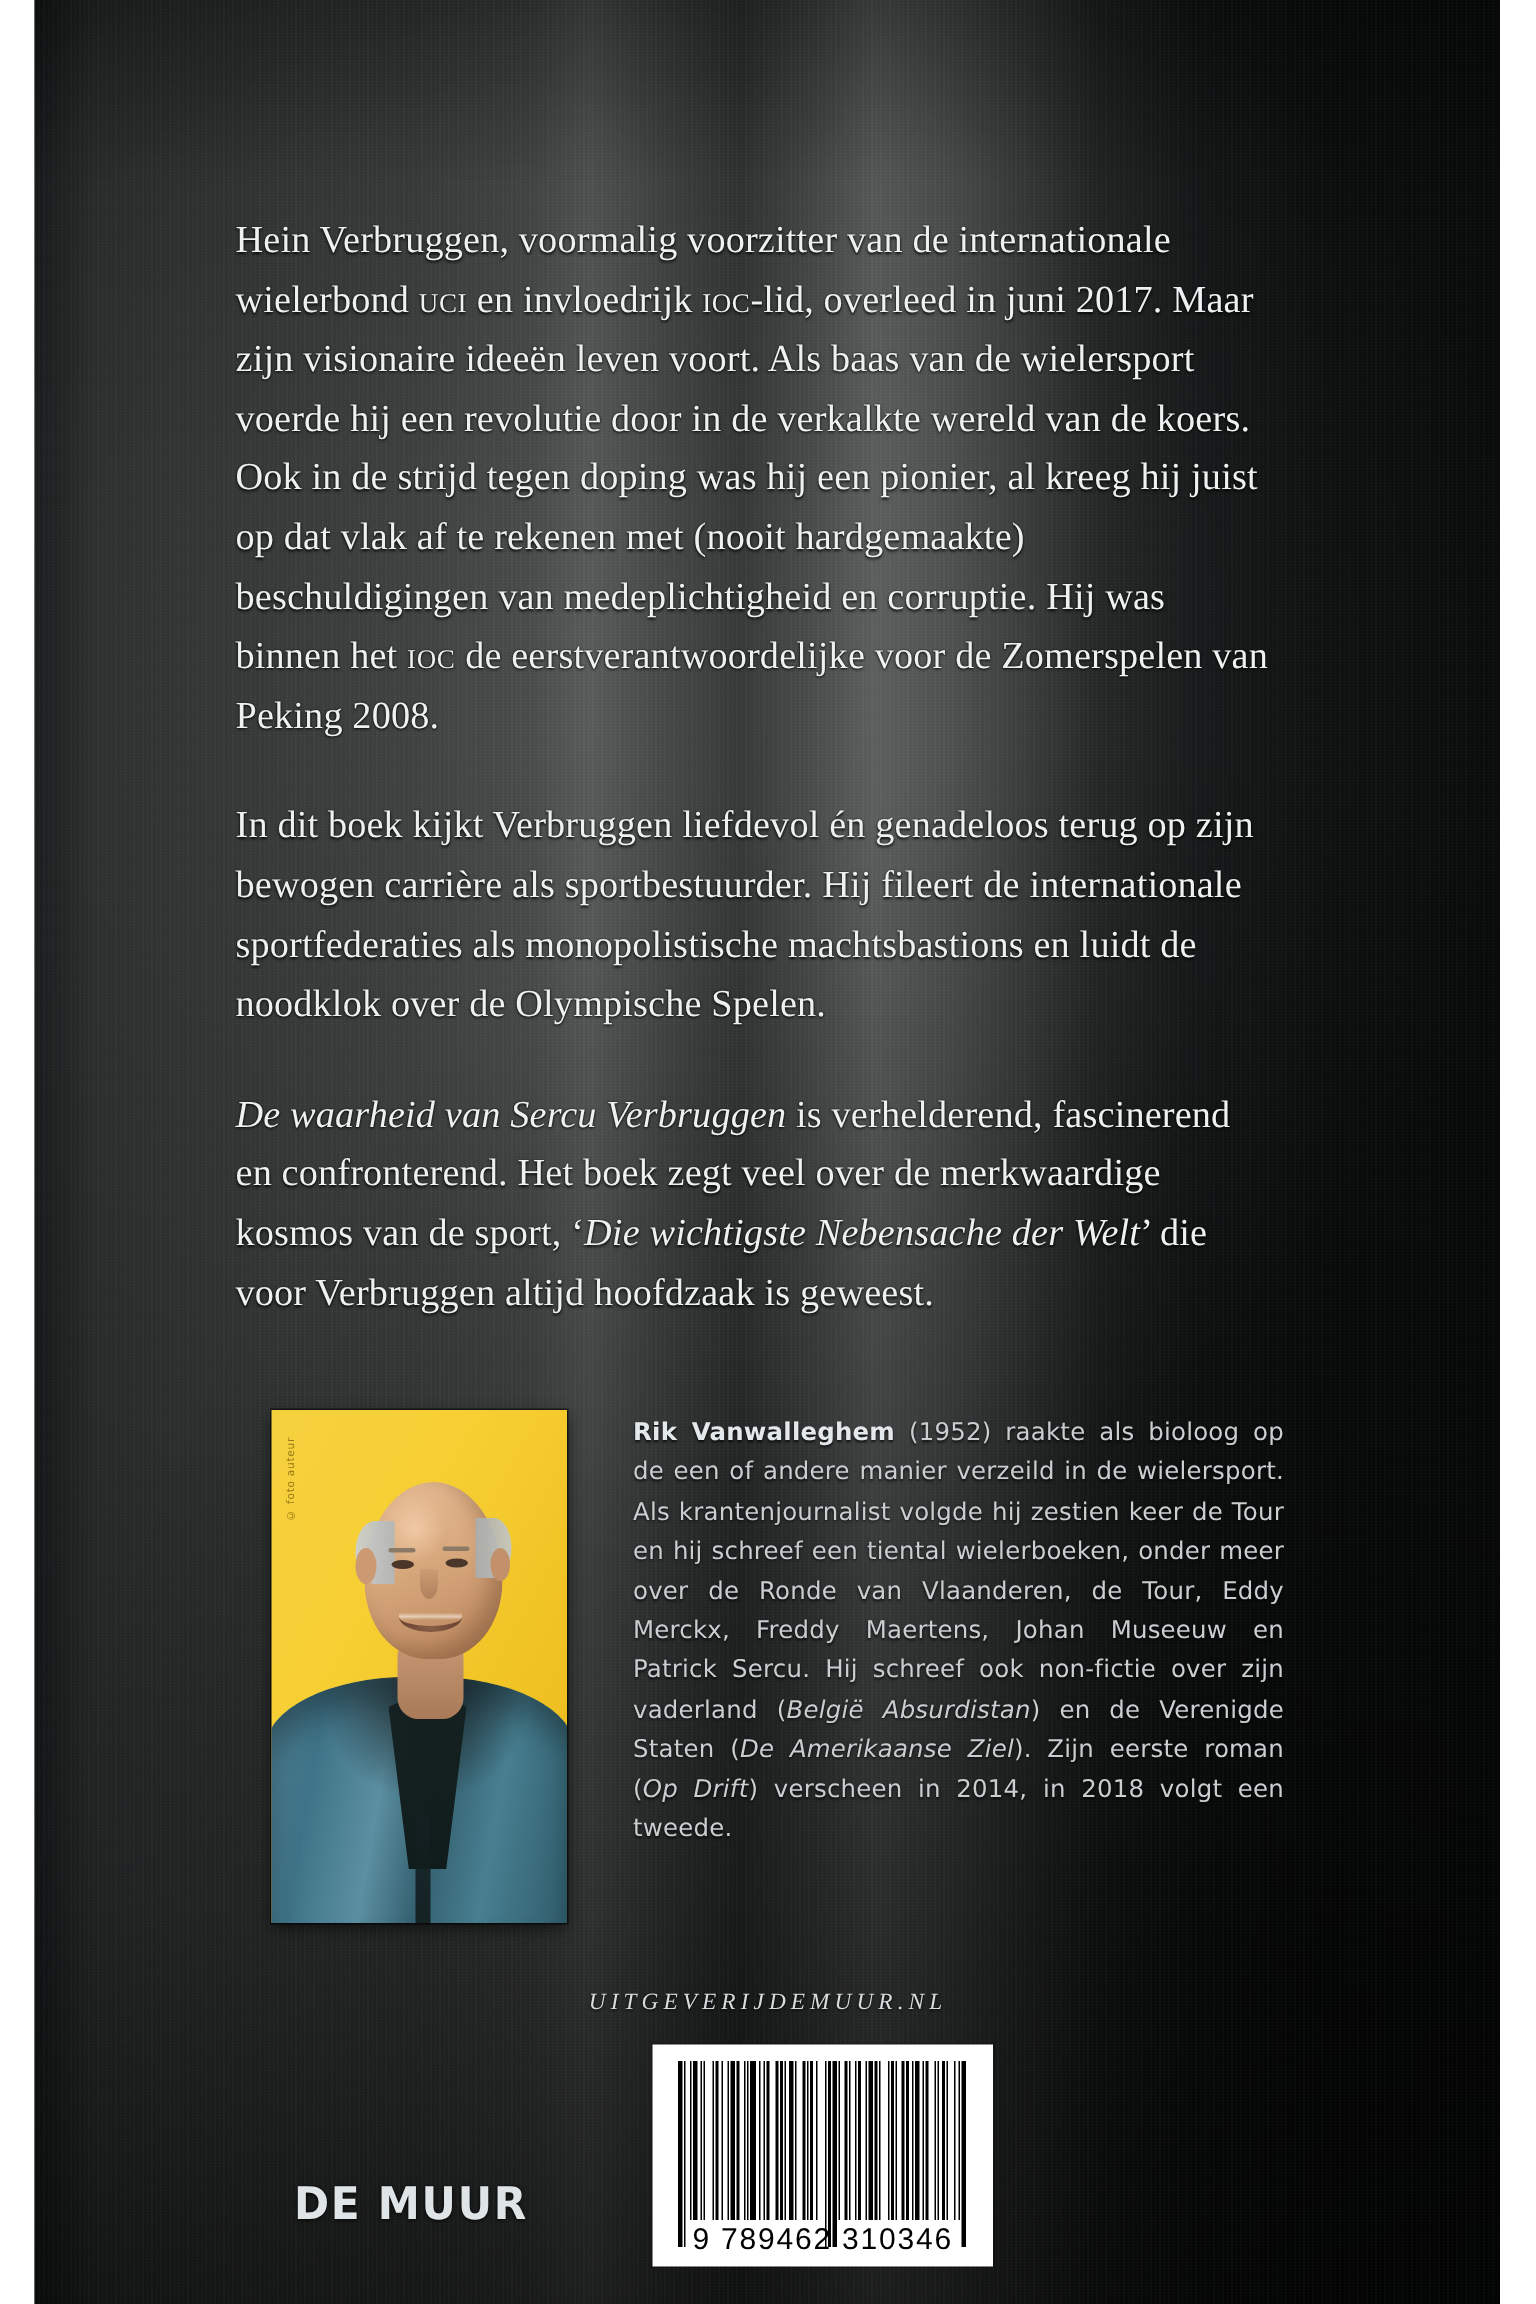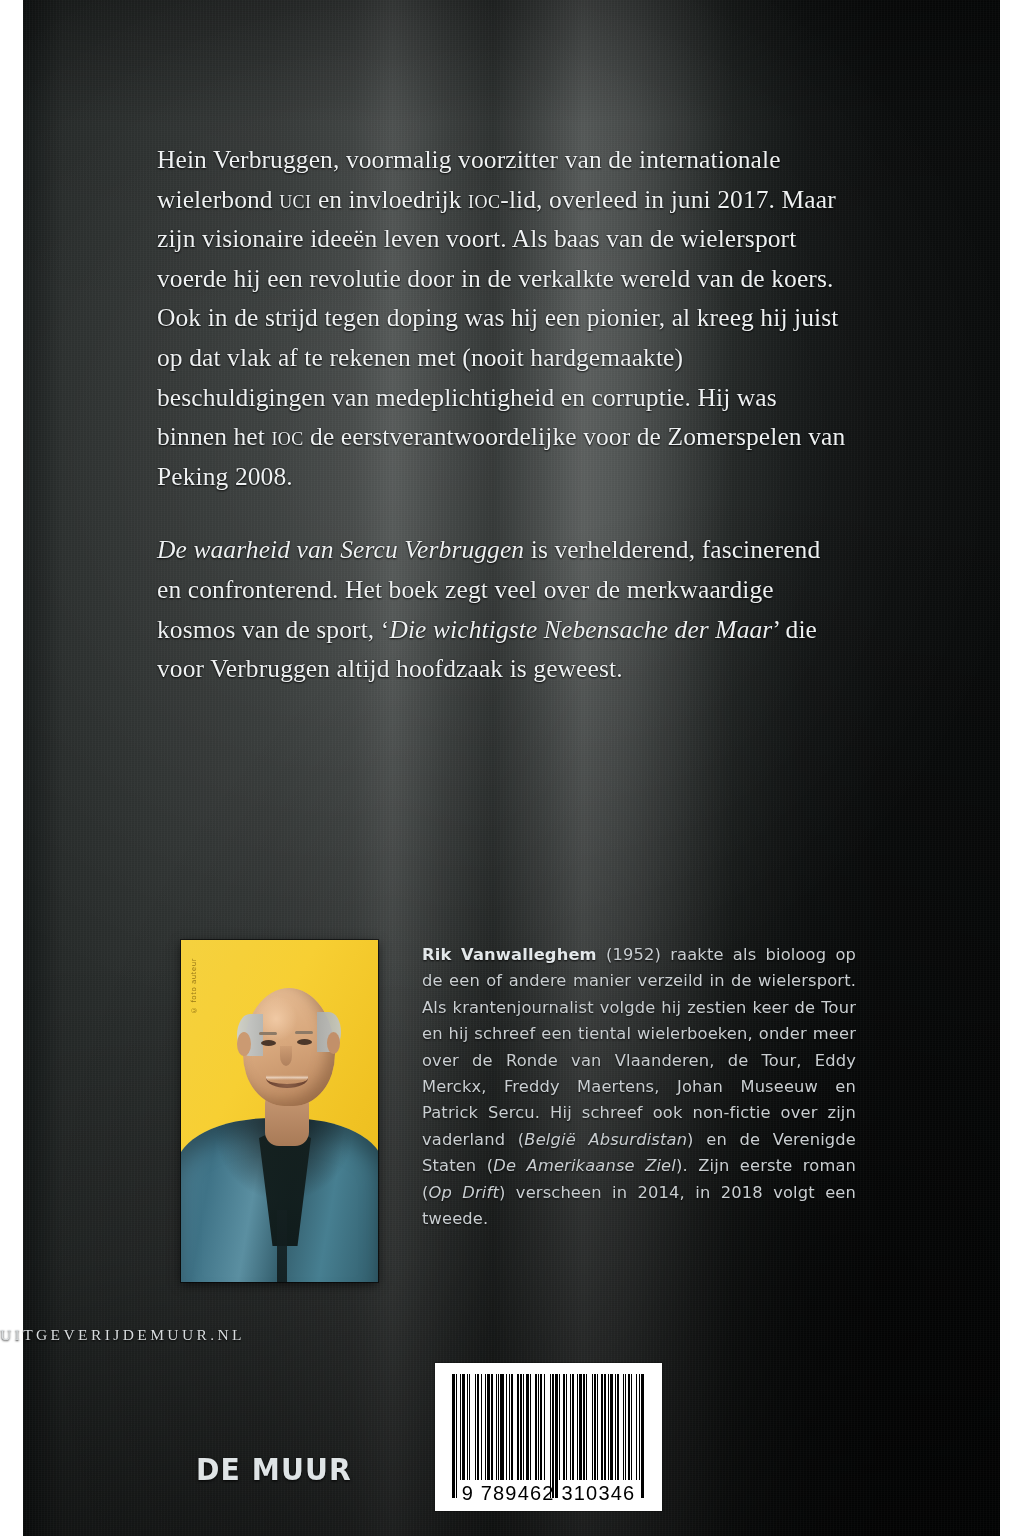--- a/index.html
+++ b/index.html
@@ -158,26 +158,28 @@
     text-align:justify;
     letter-spacing:.15px;
     text-shadow:0 1px 2px rgba(0,0,0,.8);
   }
   #author-bio .name{font-weight:bold;color:#e3e8ea;}
   #author-bio .it{font-style:italic;}
 
   
   #publisher-url{
     position:absolute;left:0;top:1326px;width:1024px;
+    text-align:center;
     font-family:"Liberation Serif", serif;
     font-size:15.5px;
     letter-spacing:3.4px;
     color:#d8dcde;
     text-shadow:0 1px 2px rgba(0,0,0,.9);
     text-transform:uppercase;
+    font-style:italic;
   }
 
   
   #barcode{
     position:absolute;left:435px;top:1363px;width:227px;height:148px;
     background:#ffffff;
     padding:0;
     box-shadow:0 0 0 1px rgba(0,0,0,.25);
   }
   #barcode .bars{
@@ -215,22 +217,23 @@
     <div class="band-h"></div>
     <div class="band-v"></div>
     <div class="vignette"></div>
     <div class="grain"></div>
   </div>
 
   <div id="copy">
 
     <p><span>Hein Verbruggen, voormalig voorzitter van de internationale wielerbond </span><span class="sc">uci</span><span> en invloedrijk </span><span class="sc">ioc</span><span>-lid, overleed in juni 2017. Maar zijn visionaire ideeën leven voort. Als baas van de wielersport voerde hij een revolutie door in de verkalkte wereld van de koers. Ook in de strijd tegen doping was hij een pionier, al kreeg hij juist op dat vlak af te rekenen met (nooit hardgemaakte) beschuldigingen van medeplichtigheid en corruptie. Hij was binnen het </span><span class="sc">ioc</span><span> de eerstverantwoordelijke voor de Zomerspelen van Peking 2008.</span></p>
 
-
-    <p><span class="it">De waarheid van Sercu Verbruggen</span><span> is verhelderend, fascinerend en confronterend. Het boek zegt veel over de merkwaardige kosmos van de sport, ‘</span><span class="it">Die wichtigste Nebensache der Maar</span><span>’ die voor Verbruggen altijd hoofdzaak is geweest.</span></p>
+    <p>In dit boek kijkt Verbruggen liefdevol én genadeloos terug op zijn bewogen carrière als sportbestuurder. Hij fileert de internationale sportfederaties als monopolistische machtsbastions en luidt de noodklok over de Olympische Spelen.</p>
+
+    <p><span class="it">De waarheid van Sercu Verbruggen</span><span> is verhelderend, fascinerend en confronterend. Het boek zegt veel over de merkwaardige kosmos van de sport, ‘</span><span class="it">Die wichtigste Nebensache der Welt</span><span>’ die voor Verbruggen altijd hoofdzaak is geweest.</span></p>
 
   </div>
 
   <div id="author-block">
 
     <div id="author-photo">
       <div class="photo-credit">© foto auteur</div>
       <div class="torso"></div>
       <div class="collar"></div>
       <div class="placket"></div>

